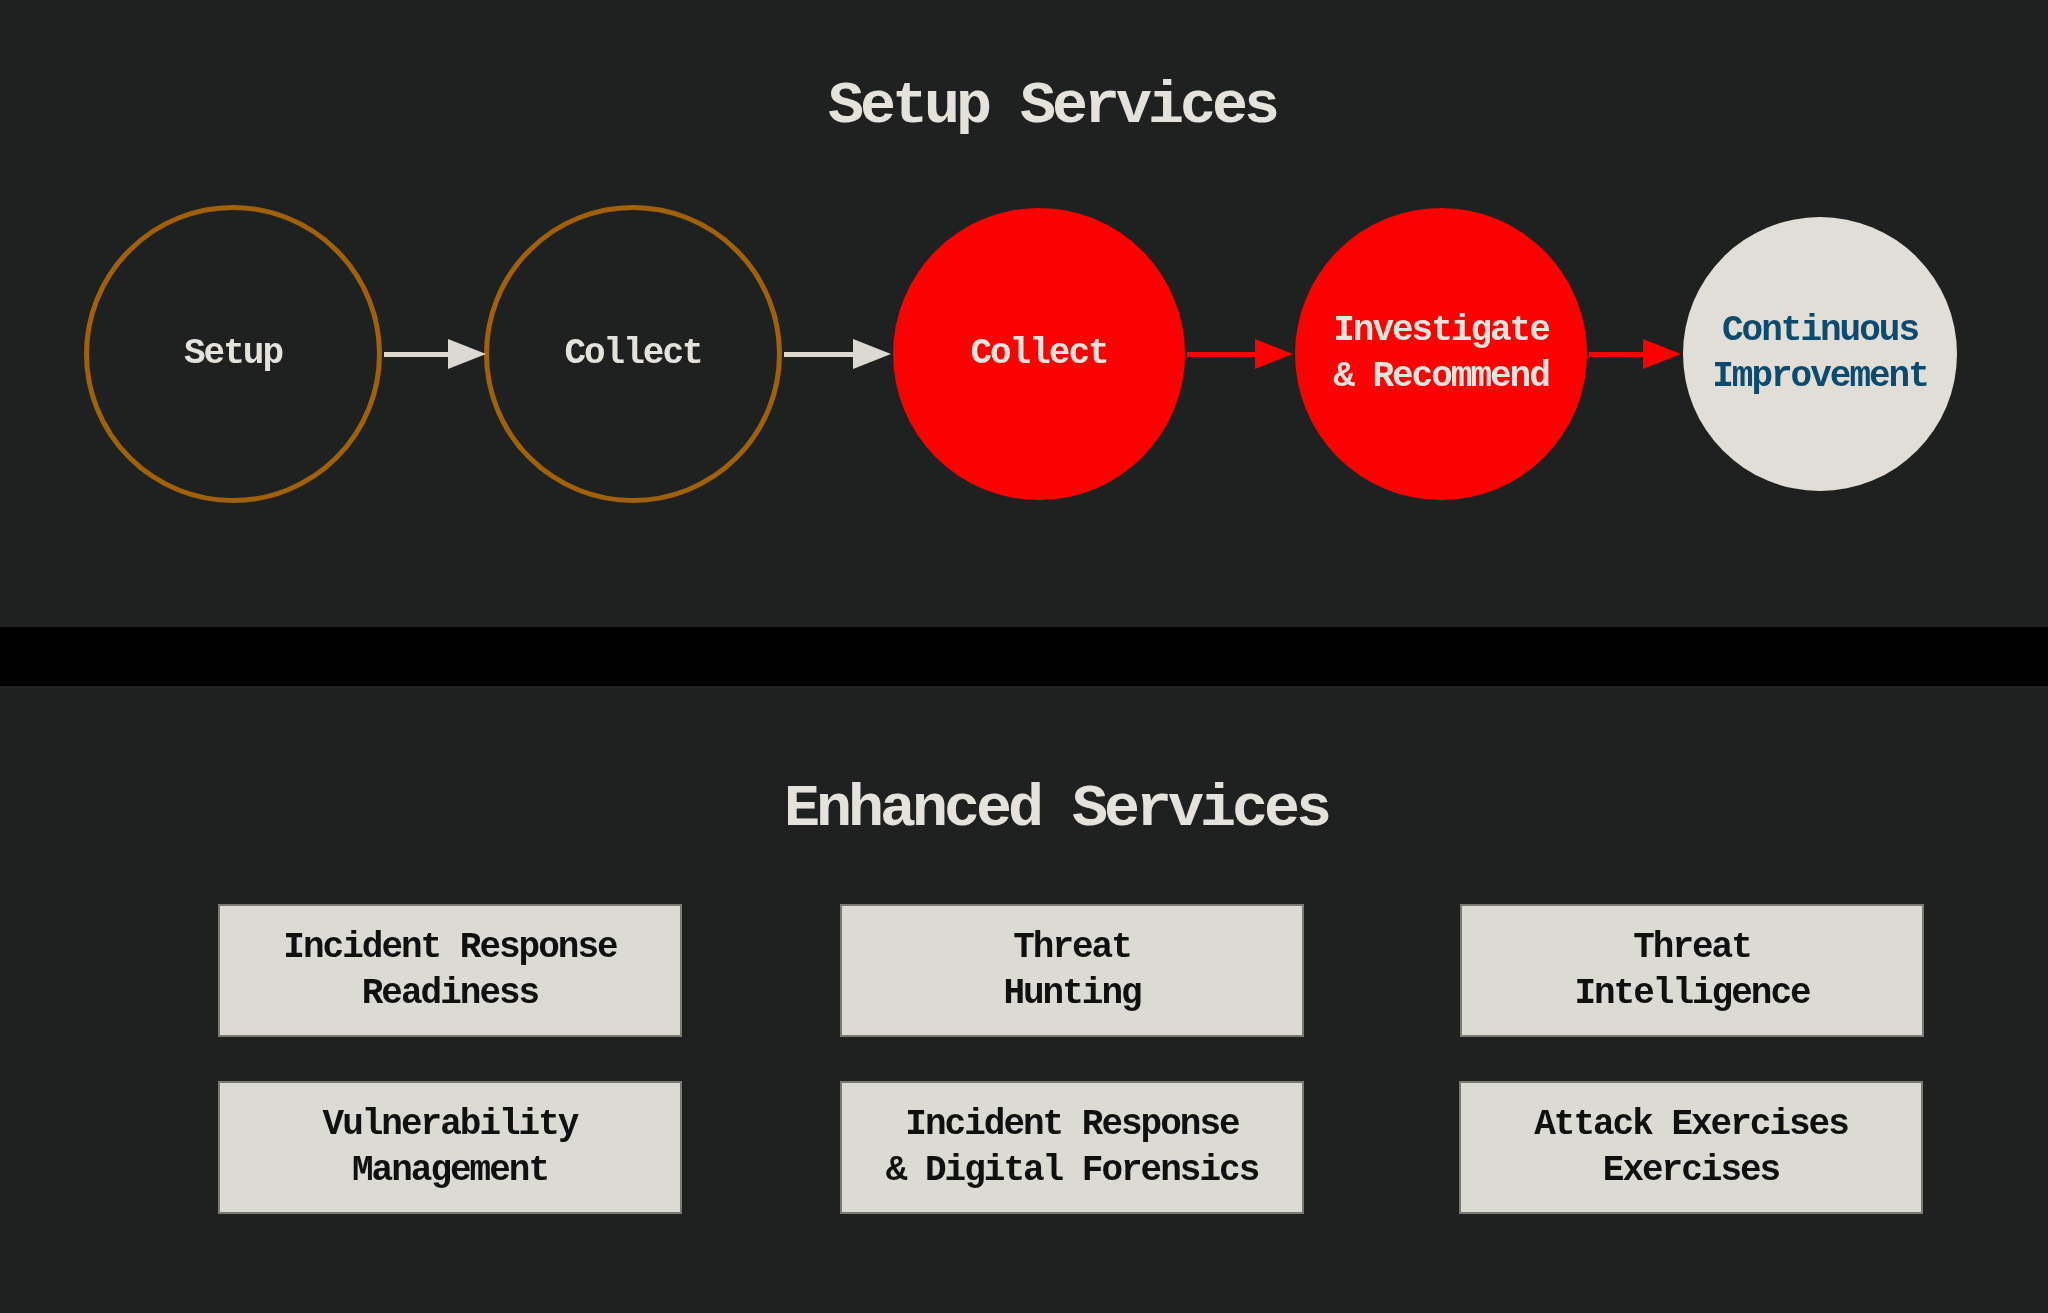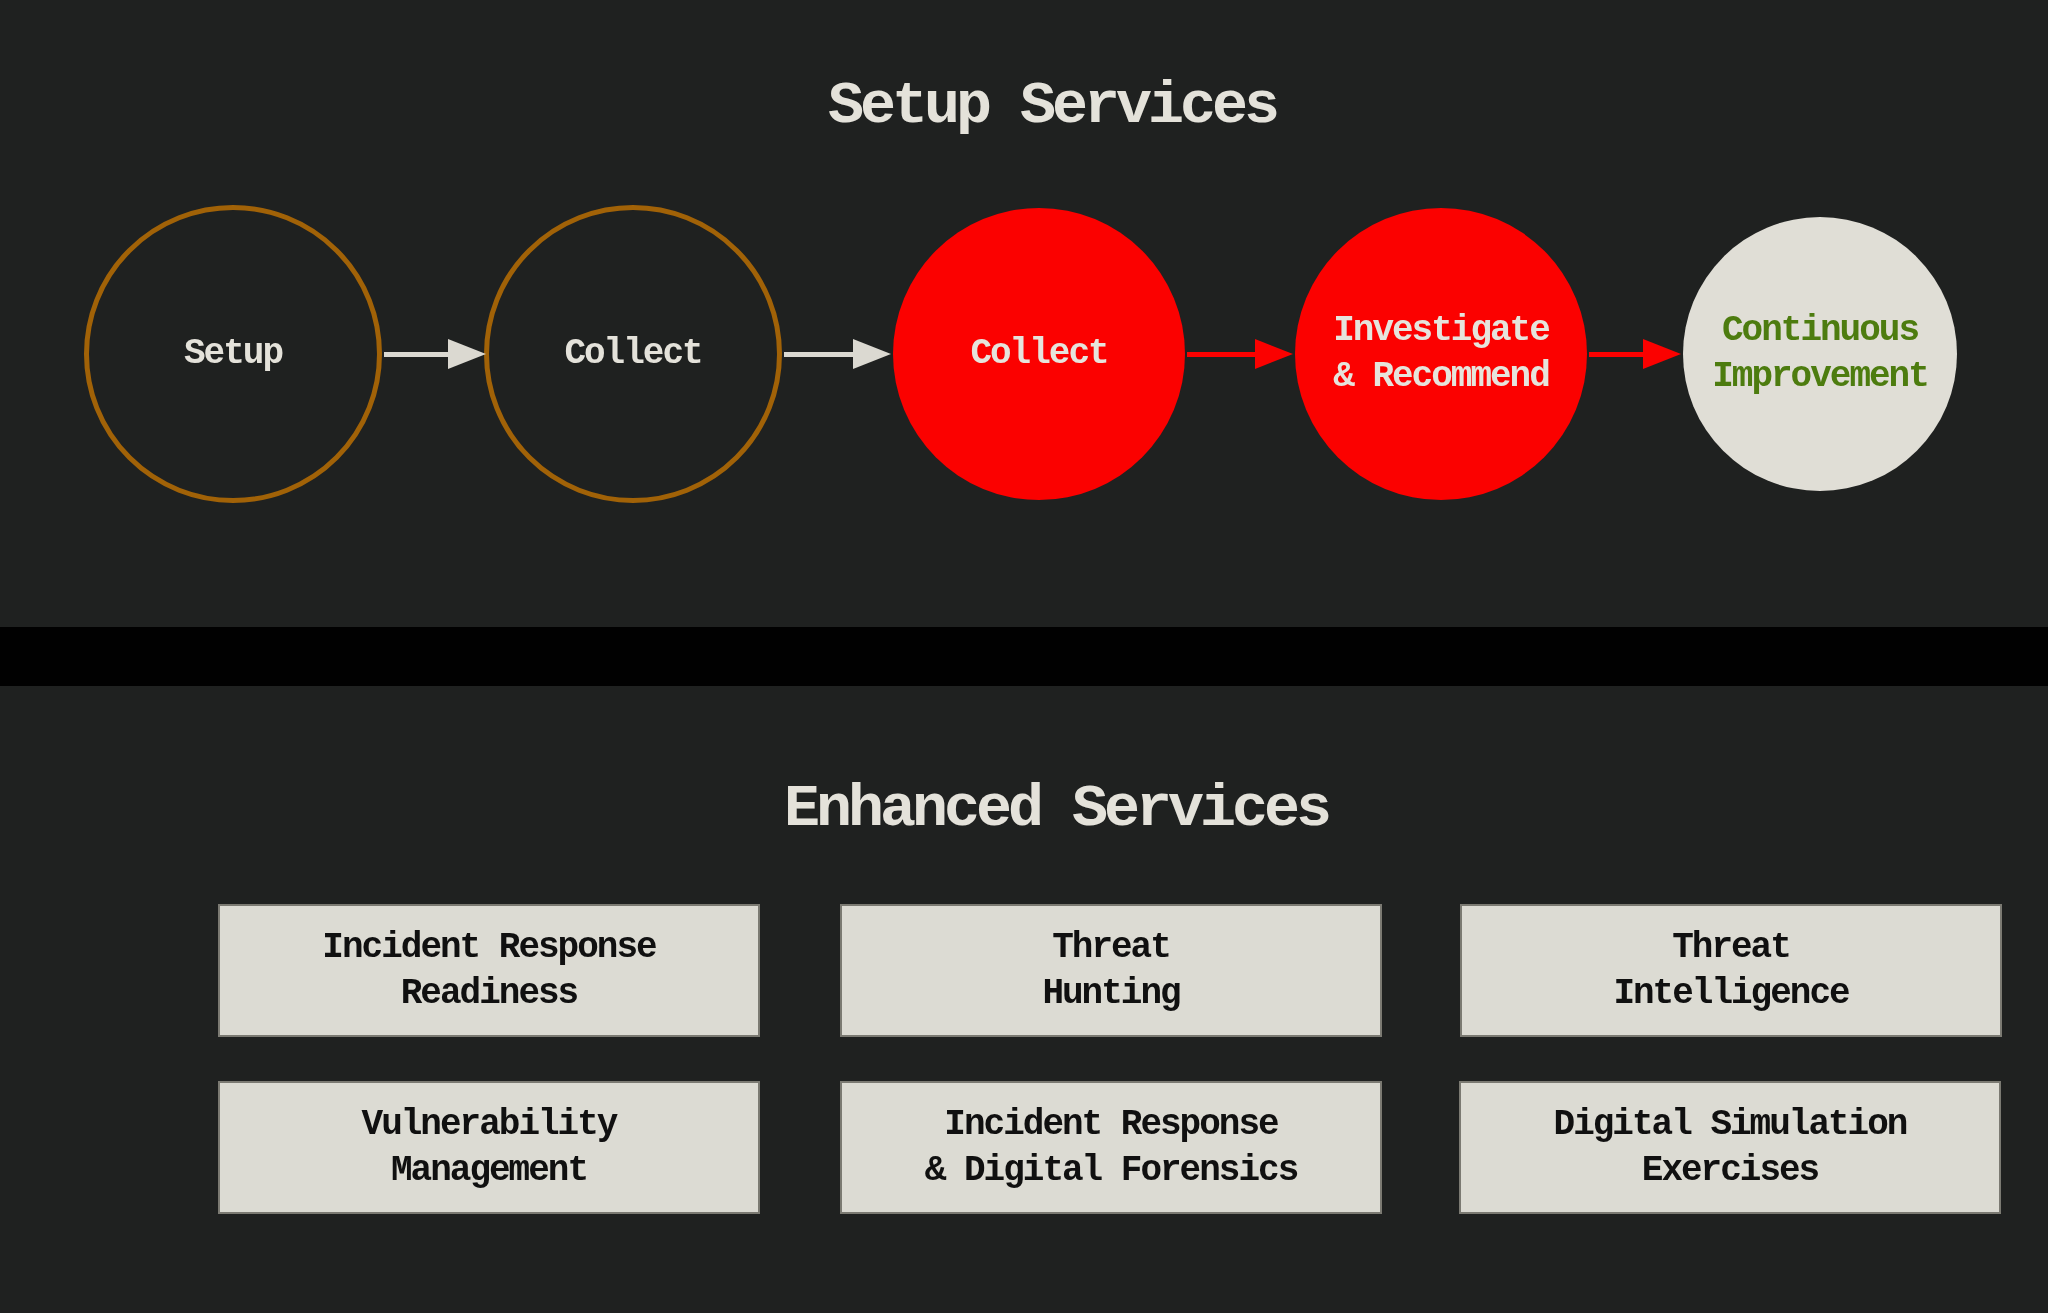--- a/index.html
+++ b/index.html
@@ -11,34 +11,34 @@
     position:absolute;transform:translateX(-50%);
     font-size:60px;line-height:60px;letter-spacing:-4px;white-space:nowrap;
     color:#e4e2da;
   }
   .circle{
     position:absolute;border-radius:50%;
     display:flex;align-items:center;justify-content:center;text-align:center;
   }
   .circle.outline{width:288px;height:288px;border:5px solid #a16207;background:transparent;color:#e4e2da;}
   .circle.red{width:292px;height:292px;background:#fb0100;color:#e6e4dc;}
-  .circle.light{width:274px;height:274px;background:#e0ded6;color:#4d7c0f;}
+  .circle.light{width:274px;height:274px;background:#e0ded6;color:#0c4a6e;}
   .node-label{
     font-size:36px;line-height:46px;letter-spacing:-2px;white-space:pre-line;
   }
   .arrow{position:absolute;top:339px;height:30px;display:flex;align-items:center;}
   .arrow .stem{height:5px;}
   .arrow .head{width:0;height:0;border-top:15px solid transparent;border-bottom:15px solid transparent;}
   .arrow.gray .stem{background:#dbd9d1;}
   .arrow.gray .head{border-left:38px solid #dbd9d1;}
   .arrow.red .stem{background:#fb0100;}
   .arrow.red .head{border-left:38px solid #fb0100;}
   .divider{position:absolute;left:0;top:627px;width:2048px;height:59px;background:#010101;}
   .svc-box{
-    position:absolute;width:542px;height:133px;box-sizing:border-box;
+    position:absolute;width:464px;height:133px;box-sizing:border-box;
     background:#dcdbd3;border:2px solid #7b7a72;
     display:flex;align-items:center;justify-content:center;text-align:center;
     color:#101010;
   }
   .svc-box .node-label{font-size:36px;line-height:46px;}
 </style>
 </head>
 <body>
 
 <div id="canvas">
@@ -110,17 +110,17 @@
     <span class="node-label">Vulnerability
 Management</span>
   </div>
 
   <div class="svc-box" style="left:840px;top:1081px;">
     <span class="node-label">Incident Response
 &amp; Digital Forensics</span>
   </div>
 
   <div class="svc-box" style="left:1459px;top:1081px;">
-    <span class="node-label">Digital Simulation
+    <span class="node-label">Attack Exercises
 Exercises</span>
   </div>
 
 </div>
 
 </body></html>

